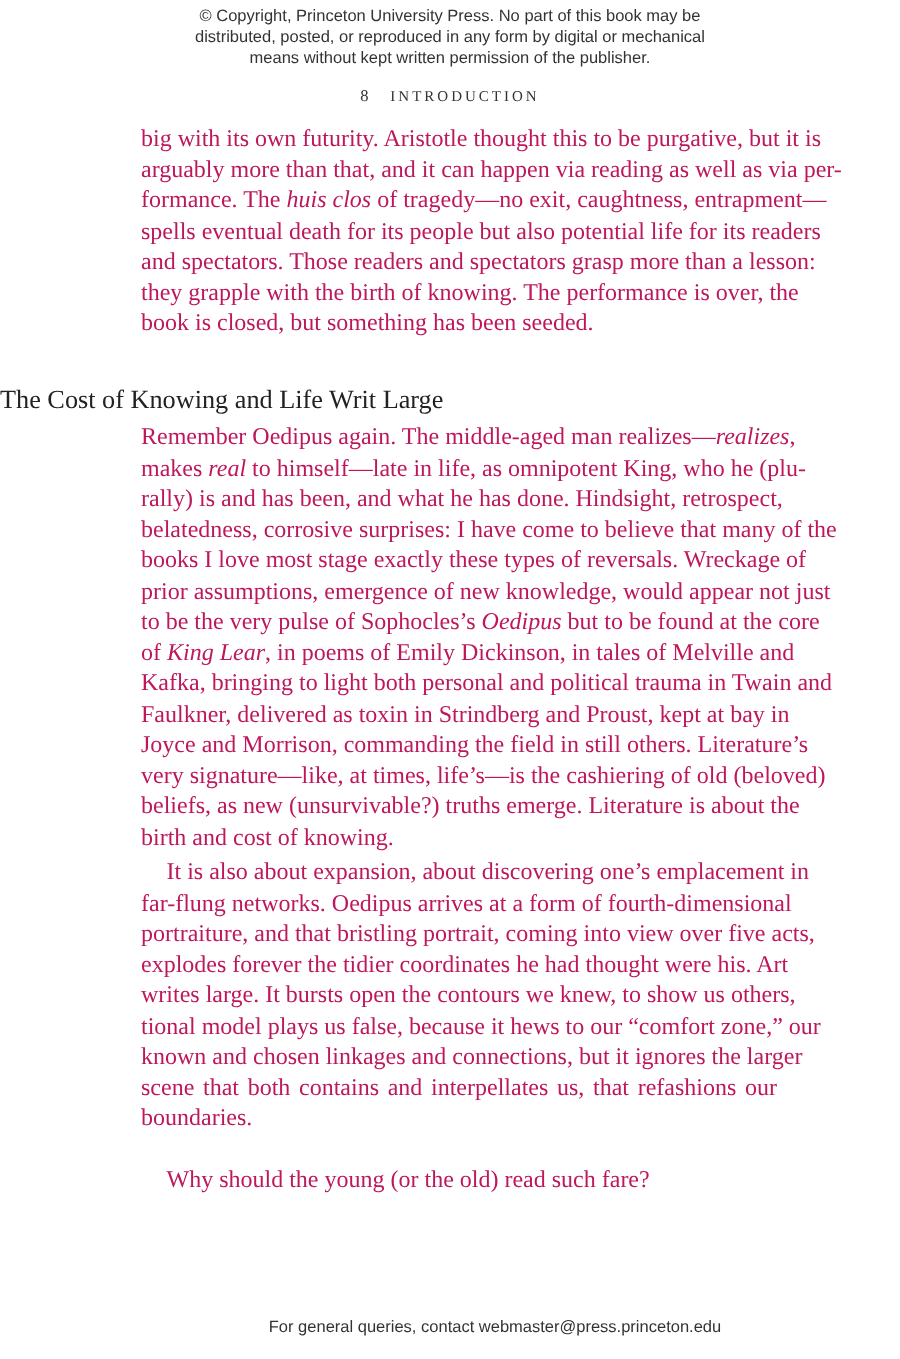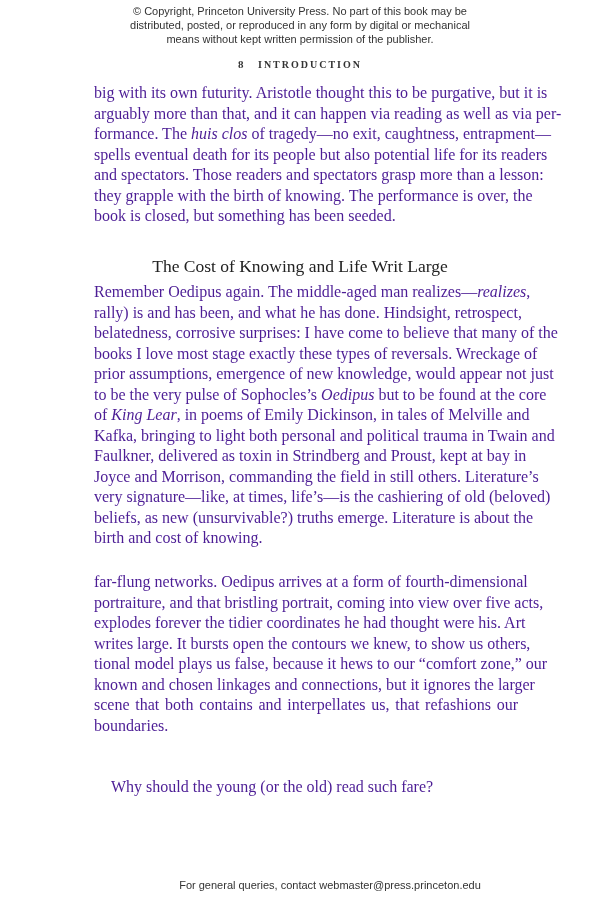--- a/index.html
+++ b/index.html
@@ -8,35 +8,34 @@
       position: absolute; left: 0; top: 4px; width: 600px;
       text-align: center;
       font-family: Liberation Sans, sans-serif;
       font-size: 11px; line-height: 14px; color: #333;
     }
     .copyright div { display: block; }
     .running-head {
       position: absolute; left: 0; top: 58px; width: 600px; text-align: center;
       font-family: "Liberation Serif", serif; font-size: 10px; color: #333;
       letter-spacing: 2px;
-      font-weight: bold;
     }
     .running-head .num { margin-right: 10px; letter-spacing: 0; font-size: 11px; }
     .text {
       position: absolute; left: 94px; width: 424px;
-      font-family: "Liberation Serif", serif; font-size: 16px; color: #4c1d95;
+      font-family: "Liberation Serif", serif; font-size: 16px; color: #be185d;
     }
     .line {
       display: block; height: 20.5px; line-height: 20.5px;
       text-align: justify; text-align-last: justify; white-space: nowrap;
     }
     .line.last { text-align-last: left; }
     .line.indent { padding-left: 17px; }
     .heading {
-      position: absolute; left: 0; width: 600px; top: 256px; text-align: center;
+      position: absolute; left: 0; width: 600px; top: 256px; text-align: left;
       font-family: "Liberation Serif", serif; font-size: 17.5px; color: #222;
     }
     .footer {
       position: absolute; left: 0; top: 879px; width: 600px; text-align: center;
       font-family: "Liberation Sans", sans-serif; font-size: 11px; color: #333; padding-left: 30px;
     }
     i { font-style: italic; }
   </style>
 </head>
 <body>
@@ -59,35 +58,37 @@
     <div class="line">spells eventual death for its people but also potential life for its readers</div>
     <div class="line">and spectators. Those readers and spectators grasp more than a lesson:</div>
     <div class="line">they grapple with the birth of knowing. The performance is over, the</div>
     <div class="line last">book is closed, but something has been seeded.</div>
   </div>
 
 <div class="heading">The Cost of Knowing and Life Writ Large</div>
 
 <div class="text" id="p2" style="top:282px;">
     <div class="line">Remember Oedipus again. The middle-aged man realizes—<i>realizes</i>,</div>
+    <div class="line">makes <i>real</i> to himself—late in life, as omnipotent King, who he (plu-</div>
     <div class="line">rally) is and has been, and what he has done. Hindsight, retrospect,</div>
     <div class="line">belatedness, corrosive surprises: I have come to believe that many of the</div>
     <div class="line">books I love most stage exactly these types of reversals. Wreckage of</div>
     <div class="line">prior assumptions, emergence of new knowledge, would appear not just</div>
     <div class="line">to be the very pulse of Sophocles’s <i>Oedipus</i> but to be found at the core</div>
     <div class="line">of <i>King Lear</i>, in poems of Emily Dickinson, in tales of Melville and</div>
     <div class="line">Kafka, bringing to light both personal and political trauma in Twain and</div>
     <div class="line">Faulkner, delivered as toxin in Strindberg and Proust, kept at bay in</div>
     <div class="line">Joyce and Morrison, commanding the field in still others. Literature’s</div>
     <div class="line">very signature—like, at times, life’s—is the cashiering of old (beloved)</div>
     <div class="line">beliefs, as new (unsurvivable?) truths emerge. Literature is about the</div>
     <div class="line last">birth and cost of knowing.</div>
   </div>
 
 <div class="text" id="p3" style="top:572px;">
+    <div class="line indent">It is also about expansion, about discovering one’s emplacement in</div>
     <div class="line">far-flung networks. Oedipus arrives at a form of fourth-dimensional</div>
     <div class="line">portraiture, and that bristling portrait, coming into view over five acts,</div>
     <div class="line">explodes forever the tidier coordinates he had thought were his. Art</div>
     <div class="line">writes large. It bursts open the contours we knew, to show us others,</div>
     <div class="line">tional model plays us false, because it hews to our “comfort zone,” our</div>
     <div class="line">known and chosen linkages and connections, but it ignores the larger</div>
     <div class="line">scene that both contains and interpellates us, that refashions our</div>
     <div class="line last">boundaries.</div>
   </div>
 

